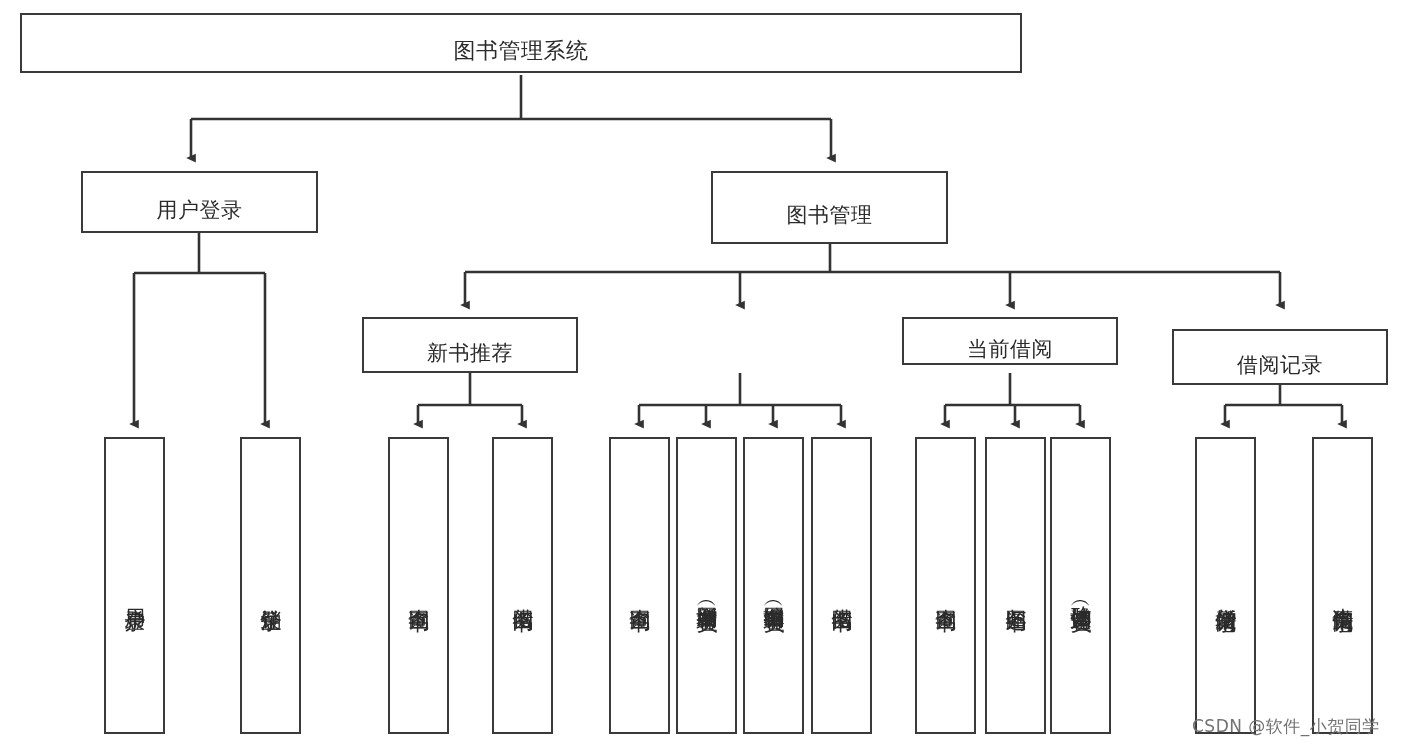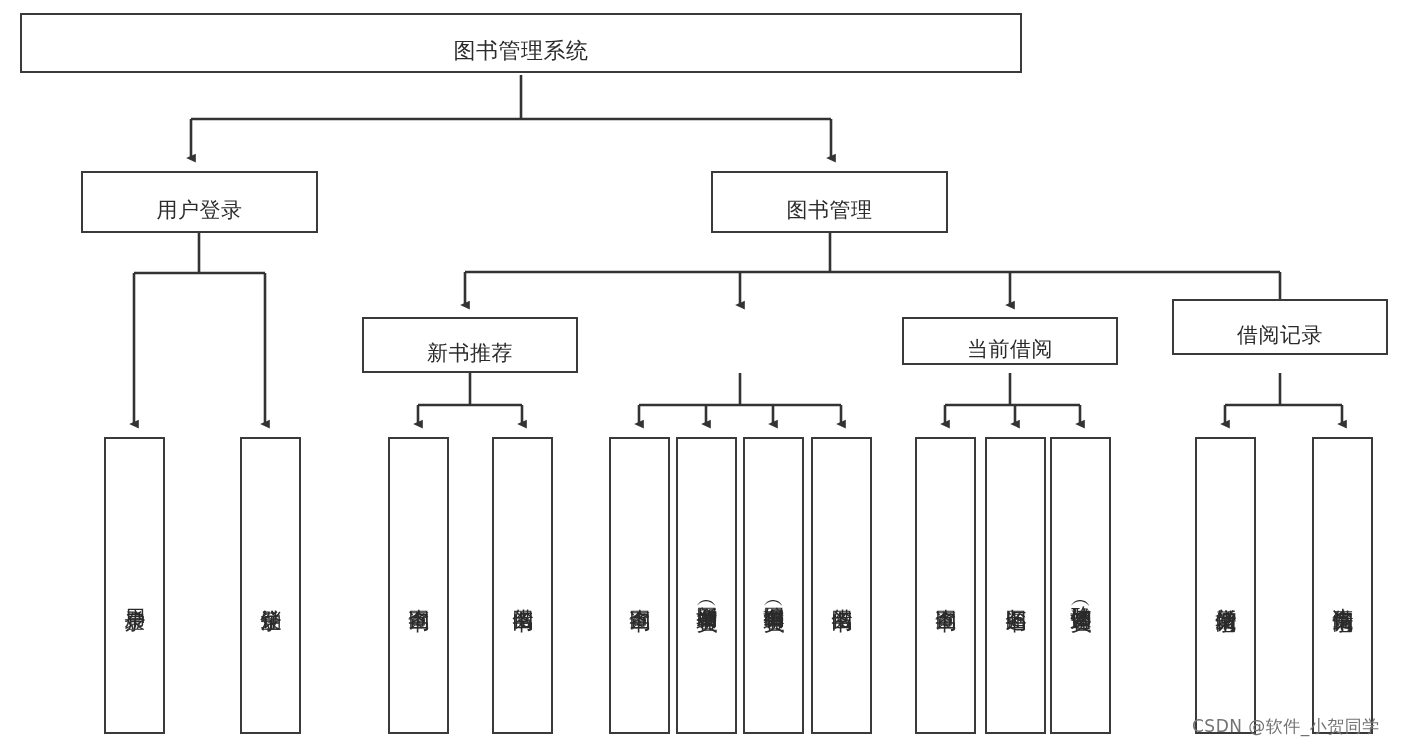--- a/index.html
+++ b/index.html
@@ -128,31 +128,31 @@
     </g>
   </svg>
 
   <div class="node h root" style="left:20px; top:13px; width:1002px; height:60px;">
     <span class="label">图书管理系统</span>
   </div>
 
   <div class="node h" style="left:81px; top:171px; width:237px; height:62px;">
     <span class="label">用户登录</span>
   </div>
-  <div class="node h" style="left:711px; top:171px; width:237px; height:62px;">
+  <div class="node h" style="left:711px; top:171px; width:237px; height:73px;">
     <span class="label">图书管理</span>
   </div>
 
   <div class="node h" style="left:362px; top:317px; width:216px; height:56px;">
     <span class="label">新书推荐</span>
   </div>
   <div class="node h" style="left:902px; top:317px; width:216px; height:48px;">
     <span class="label">当前借阅</span>
   </div>
-  <div class="node h" style="left:1172px; top:299px; width:216px; height:56px;">
+  <div class="node h" style="left:1172px; top:329px; width:216px; height:56px;">
     <span class="label">借阅记录</span>
   </div>
 
   <div class="node v" style="left:104px; top:437px; width:61px; height:297px;">
     <span class="label">用户登录</span>
   </div>
   <div class="node v" style="left:240px; top:437px; width:61px; height:297px;">
     <span class="label">注销登录</span>
   </div>
 

